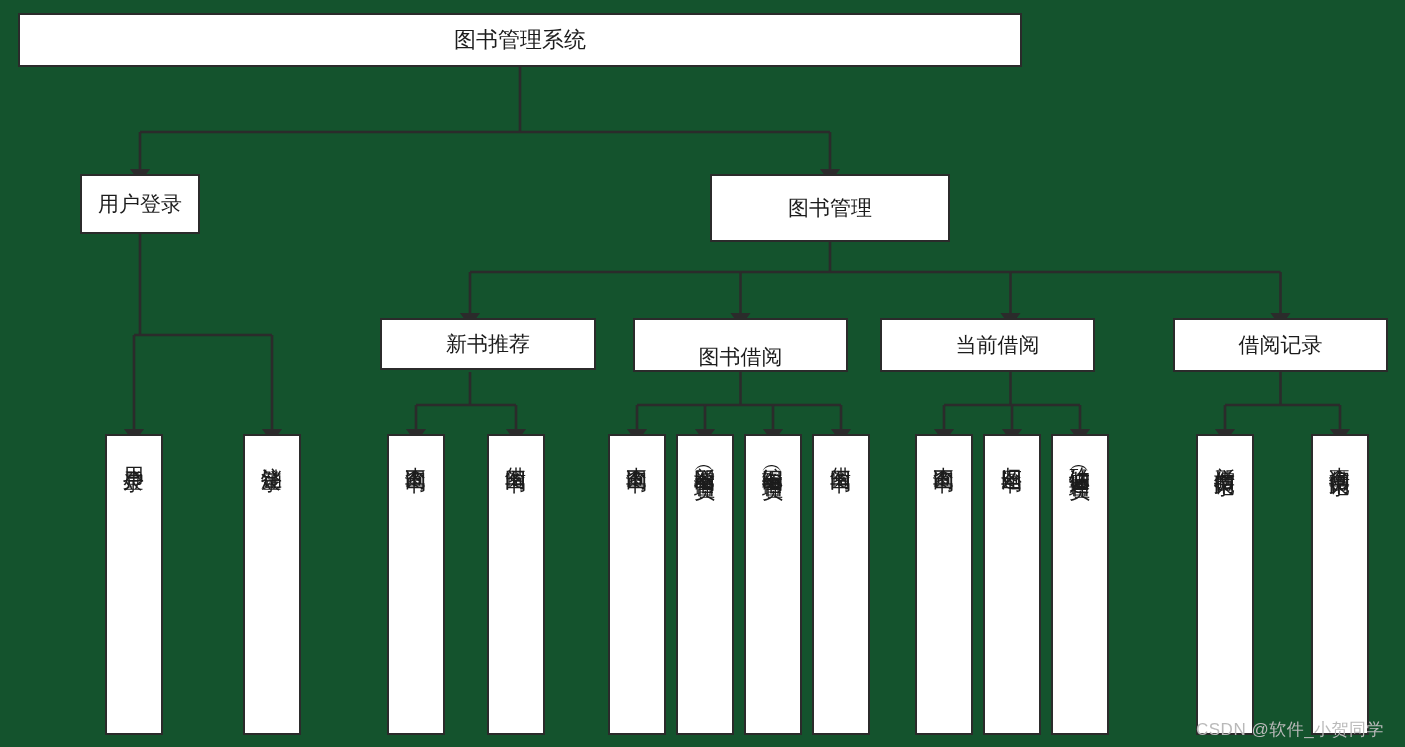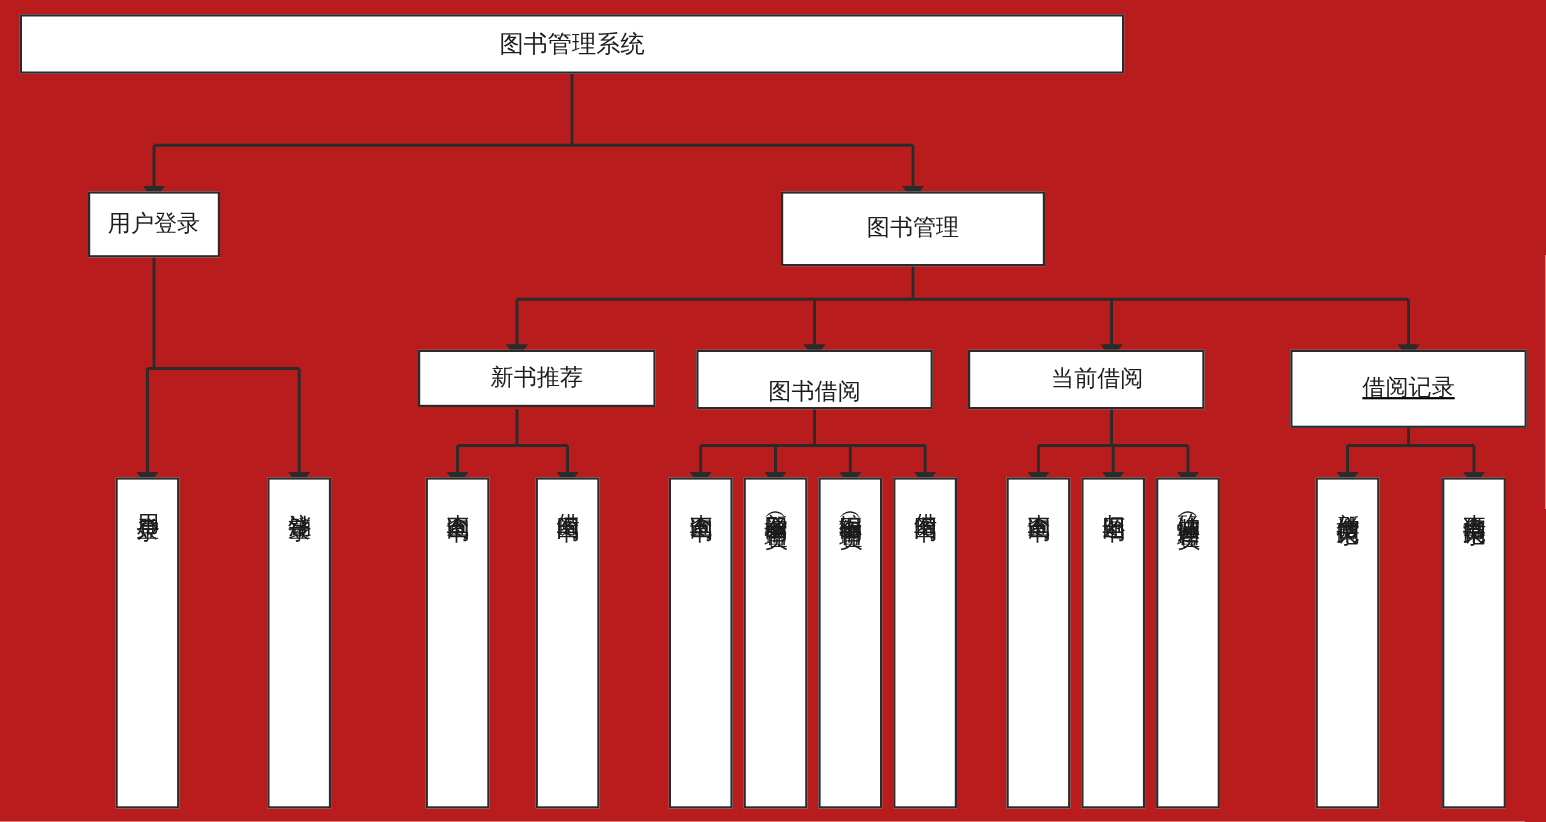--- a/index.html
+++ b/index.html
@@ -7,21 +7,21 @@
     padding: 0;
     background: #ffffff;
   }
   body {
     font-family: "Liberation Sans", "DejaVu Sans", sans-serif;
   }
   #diagram-root {
     position: relative;
     width: 1405px;
     height: 747px;
-    background: #b91c1c;
+    background: #14532d;
     overflow: hidden;
   }
   svg.edges {
     position: absolute;
     left: 0;
     top: 0;
     width: 1405px;
     height: 747px;
     pointer-events: none;
   }
@@ -126,21 +126,21 @@
       </div>
       <div class="node horizontal" style="left: 380px; top: 318px; width: 216px; height: 52px;">
         <span class="label">新书推荐</span>
       </div>
       <div class="node horizontal" style="left: 633px; top: 318px; width: 215px; height: 54px; align-items: flex-end;">
         <span class="label">图书借阅</span>
       </div>
       <div class="node horizontal" style="left: 880px; top: 318px; width: 215px; height: 54px; padding-left: 20px;">
         <span class="label">当前借阅</span>
       </div>
-      <div class="node horizontal" style="left: 1173px; top: 318px; width: 215px; height: 71px; text-decoration: underline;">
+      <div class="node horizontal" style="left: 1173px; top: 318px; width: 215px; height: 54px;">
         <span class="label">借阅记录</span>
       </div>
       <div class="node vertical" style="left: 105px; top: 434px; width: 58px; height: 301px;">
         <span class="label">用户登录</span>
       </div>
       <div class="node vertical" style="left: 243px; top: 434px; width: 58px; height: 301px;">
         <span class="label">注销登录</span>
       </div>
       <div class="node vertical" style="left: 387px; top: 434px; width: 58px; height: 301px;">
         <span class="label">查询图书</span>
@@ -170,13 +170,14 @@
         <span class="label">确认归还（管理员）</span>
       </div>
       <div class="node vertical" style="left: 1196px; top: 434px; width: 58px; height: 301px;">
         <span class="label">新增借阅记录</span>
       </div>
       <div class="node vertical" style="left: 1311px; top: 434px; width: 58px; height: 301px;">
         <span class="label">查询借阅记录</span>
       </div>
     </div>
 
+  <div class="watermark" style="left: 1196px; top: 718px;">CSDN @软件_小贺同学</div>
 </div>
 
 </body></html>

